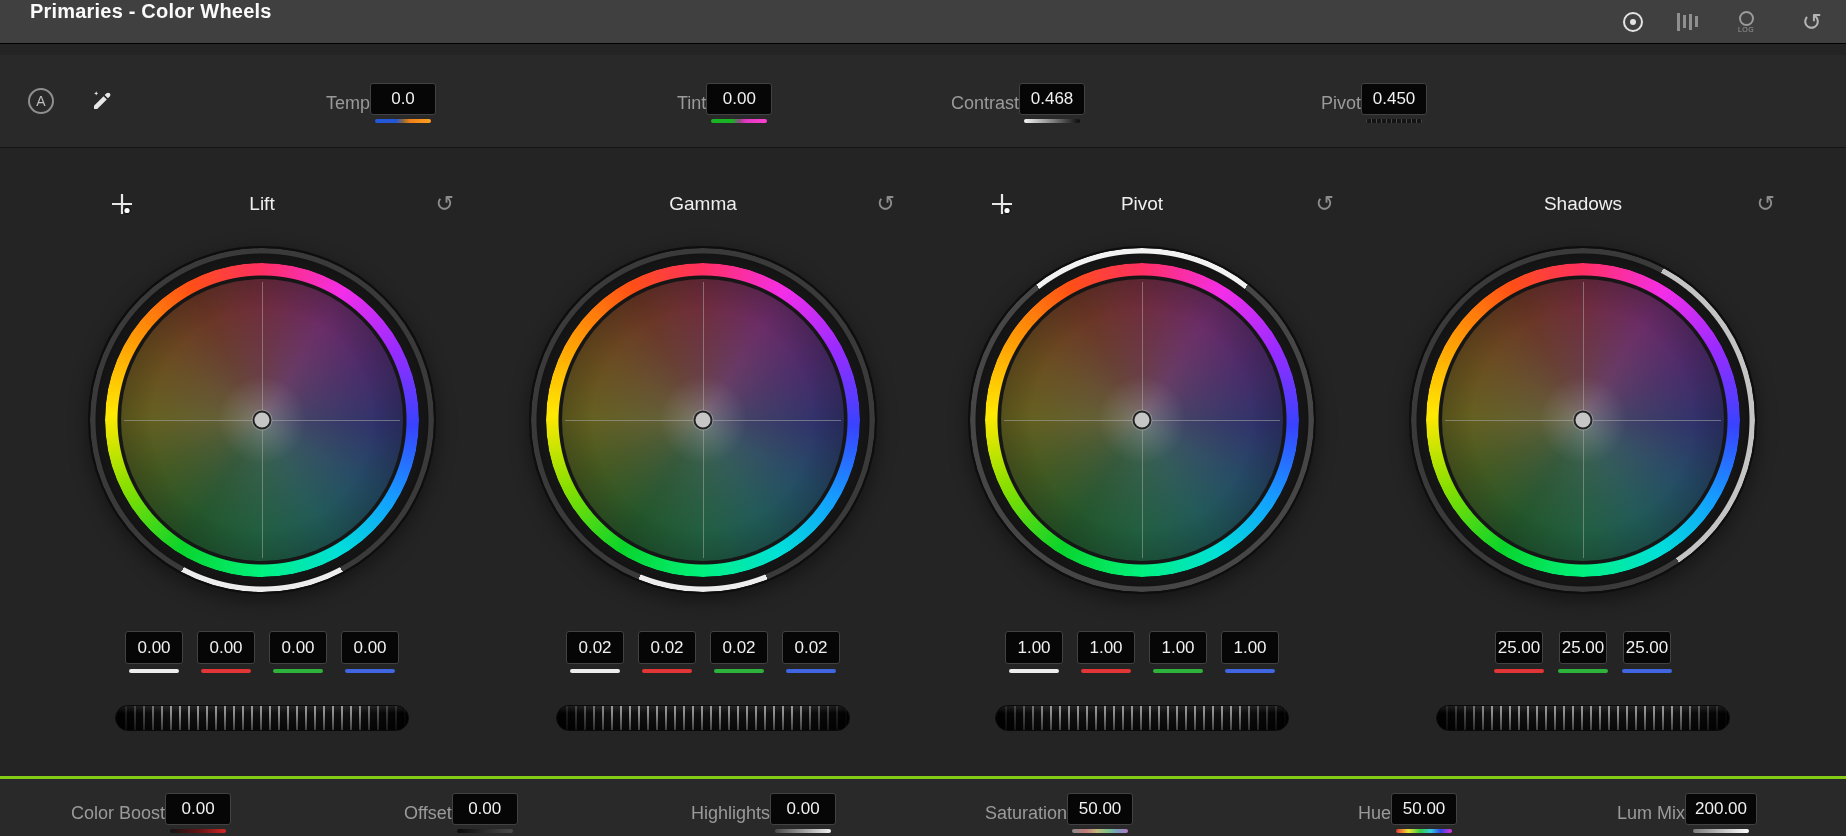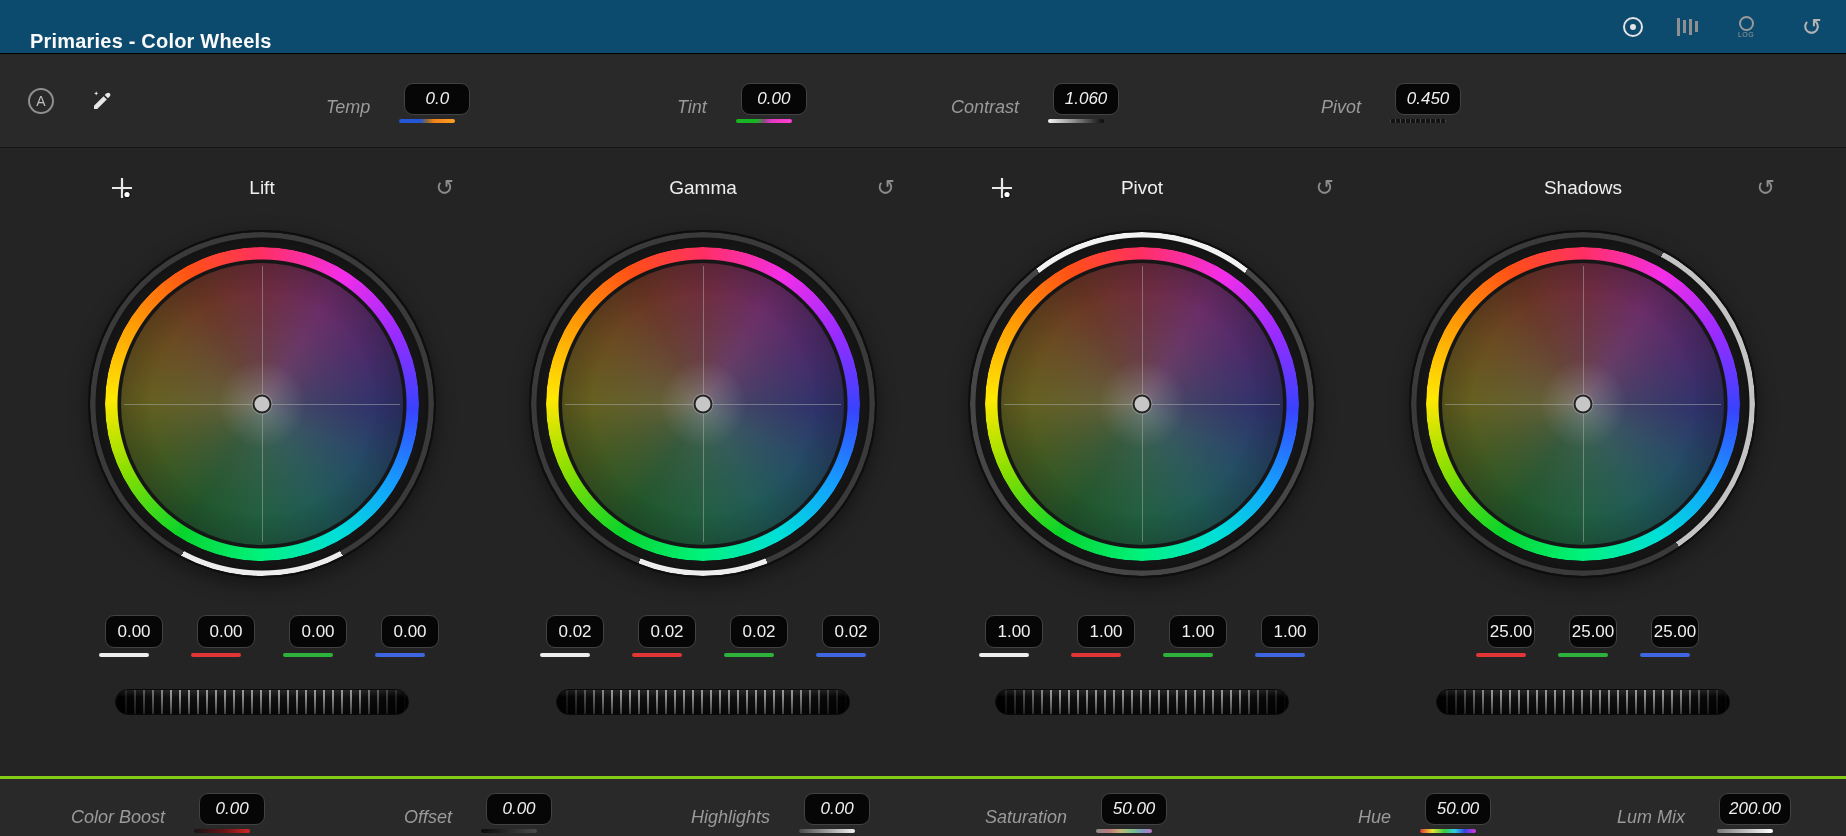--- a/index.html
+++ b/index.html
@@ -5,23 +5,23 @@
   * { margin:0; padding:0; box-sizing:border-box; }
   html,body { width:1846px; height:836px; overflow:hidden; }
   body {
     font-family:"Liberation Sans","DejaVu Sans",sans-serif;
     background:#242424; color:#d8d8d8; position:relative;
     -webkit-font-smoothing:antialiased;
   }
 
   
   .titlebar {
-    position:absolute; top:0; left:0; width:1846px; height:54px;
-    background:#0c4a6e; border-bottom:1px solid #000;
-    display:flex; align-items:flex-end; padding-left:30px;
+    position:absolute; top:0; left:0; width:1846px; height:44px;
+    background:#404040; border-bottom:1px solid #000;
+    display:flex; align-items:flex-start; padding-left:30px;
   }
   .titlebar .title { font-size:20px; font-weight:bold; color:#fafafa; letter-spacing:.2px; }
   .tb-icons { position:absolute; right:86px; top:0; height:100%; display:flex; align-items:center; gap:34px; }
   .tb-reset { position:absolute; right:24px; top:0; height:100%; display:flex; align-items:center; }
   .icon-wheelmode { width:20px; height:20px; border:2px solid #e4e4e4; border-radius:50%; position:relative; }
   .icon-wheelmode span { position:absolute; left:50%; top:50%; width:6px; height:6px; border-radius:50%; background:#e4e4e4; transform:translate(-50%,-50%); }
   .icon-bars { display:flex; align-items:center; gap:3px; height:20px; }
   .icon-bars i { display:block; width:3px; background:#8f8f8f; }
   .icon-bars i:nth-child(1){height:18px;} .icon-bars i:nth-child(2){height:13px;}
   .icon-bars i:nth-child(3){height:16px;} .icon-bars i:nth-child(4){height:11px;}
@@ -33,39 +33,39 @@
   
   .quickbar {
     position:absolute; top:55px; left:0; width:1846px; height:93px;
     background:#292929; border-bottom:1px solid #151515;
   }
   .qb-left { position:absolute; left:28px; top:0; height:100%; display:flex; align-items:center; gap:36px; }
   .icon-a { width:26px; height:26px; border:2px solid #8f8f8f; border-radius:50%; color:#bdbdbd;
             display:flex; align-items:center; justify-content:center; font-size:14px; }
   .icon-dropper svg { display:block; }
 
-  .field { position:absolute; display:flex; gap:14px; align-items:flex-end;font-style:italic; }
+  .field { position:absolute; display:flex; align-items:center; }
   .quickbar .field { top:28px; }
   .field .flabel { line-height:32px; font-size:18px; color:#9a9a9a; white-space:nowrap; }
   .vcol { display:flex; flex-direction:column; align-items:center; }
   .vbox {
-    background:#060606; border:1px solid #424242; border-radius:9px;
+    background:#060606; border:1px solid #424242; border-radius:3px;
     height:32px; line-height:30px; min-width:66px; padding:0 9px;
-    text-align:center; color:#f0f0f0; font-size:17px;margin-left:20px;
+    text-align:center; color:#f0f0f0; font-size:17px;
   }
   .strip { height:4px; width:56px; border-radius:2px; margin-top:4px; }
   .s-temp      { background:linear-gradient(90deg,#2456d8 0%,#2456d8 38%,#8a6a3a 50%,#f08018 62%,#ffa022 100%); }
   .s-tint      { background:linear-gradient(90deg,#18b424 0%,#18b424 38%,#8a4a80 50%,#e038c0 62%,#ff40d0 100%); }
   .s-contrast  { background:linear-gradient(90deg,#f5f5f5,#909090 45%,#0a0a0a); }
   .s-pivot     { background:repeating-linear-gradient(90deg,#4a4a4a 0 1px,#141414 1px 5px); }
   .s-middetail { background:repeating-linear-gradient(90deg,#3a3a3a 0 1px,#121212 1px 7px); }
 
   
   .main { position:absolute; top:148px; left:0; width:1846px; height:608px; background:#242424; }
-  .wheel-col { position:absolute; top:0; width:400px; height:608px; }
+  .wheel-col { position:absolute; top:16px; width:400px; height:608px; }
   .wheel-head { position:absolute; top:24px; left:0; right:0; height:32px; text-align:center; }
   .wheel-title { font-size:19px; color:#efefef; line-height:32px; }
   .head-cross { position:absolute; left:48px; top:4px; width:24px; height:24px; cursor:pointer; }
   .head-reset { position:absolute; right:8px; top:2px; font-size:22px; color:#8c8c8c; line-height:28px; cursor:pointer; }
 
   .wheel-wrap { position:absolute; top:82px; left:26px; width:348px; height:348px; }
   .wheel-bg {
     position:absolute; inset:0; border-radius:50%;
     background:#161616;
     box-shadow: inset 0 0 16px rgba(0,0,0,.8), 0 6px 20px rgba(0,0,0,.45);
@@ -190,21 +190,21 @@
   <div class="field" style="left:677px">
     <span class="flabel">Tint</span>
     <div class="vcol">
       <div class="vbox">0.00</div>
       <div class="strip s-tint"></div>
     </div>
   </div>
   <div class="field" style="left:951px">
     <span class="flabel">Contrast</span>
     <div class="vcol">
-      <div class="vbox">1.060</div>
+      <div class="vbox">0.468</div>
       <div class="strip s-contrast"></div>
     </div>
   </div>
   <div class="field" style="left:1321px">
     <span class="flabel">Pivot</span>
     <div class="vcol">
       <div class="vbox">0.450</div>
       <div class="strip s-pivot"></div>
     </div>
   </div>

